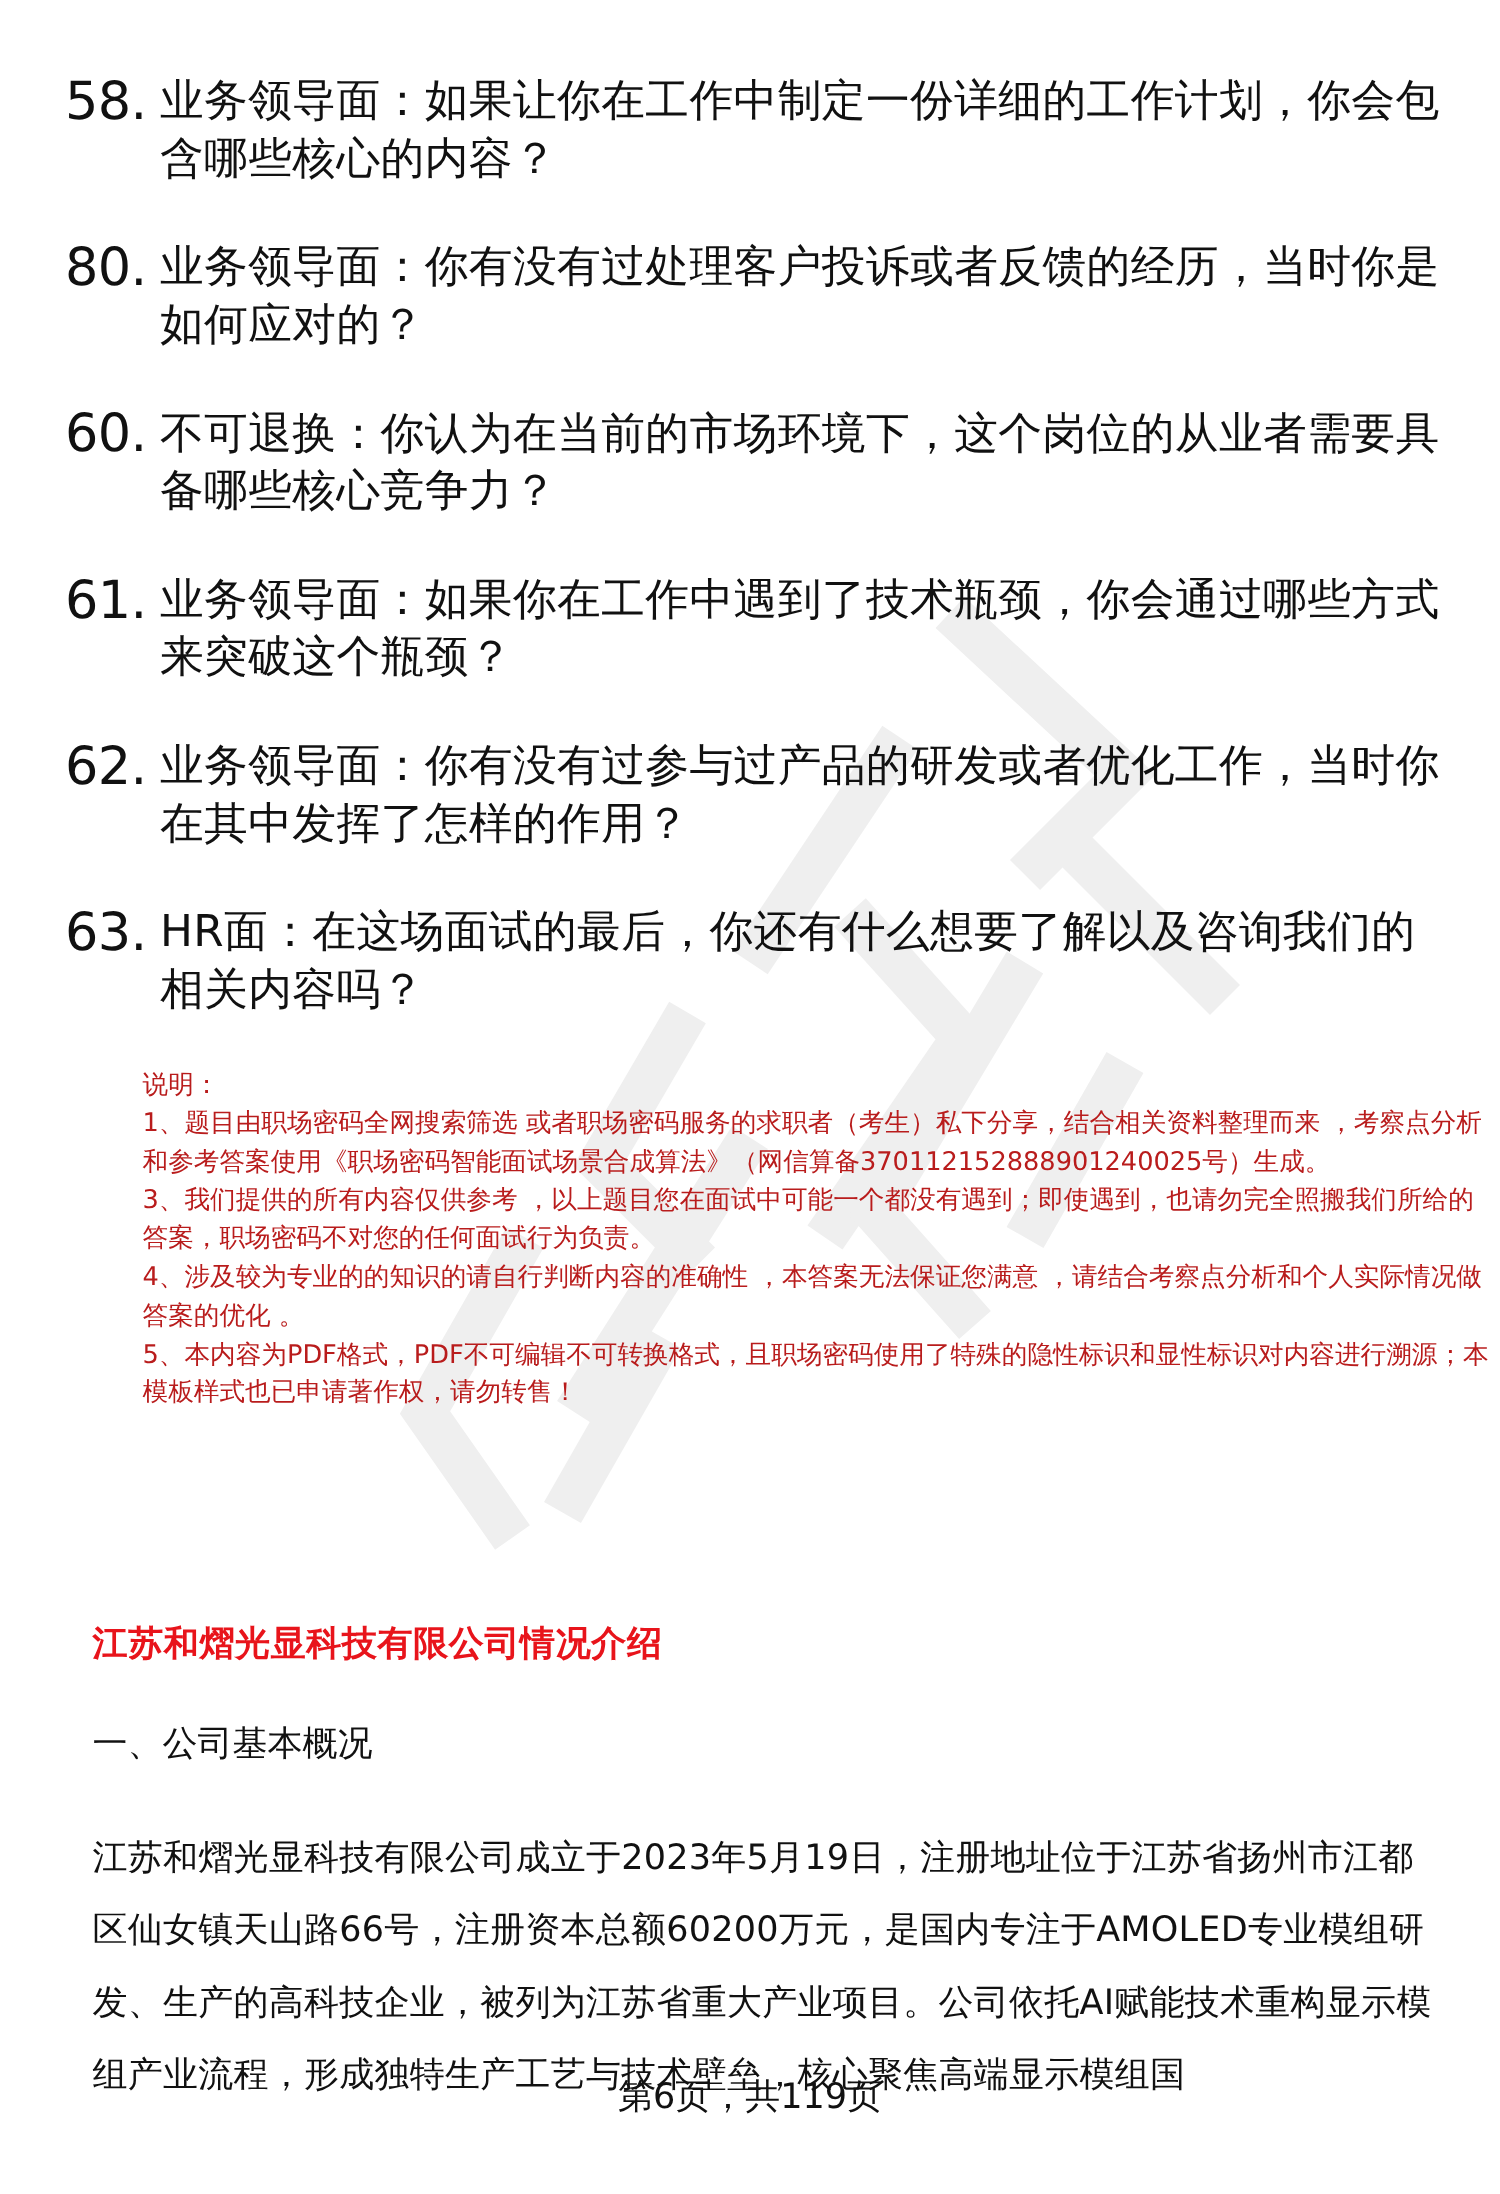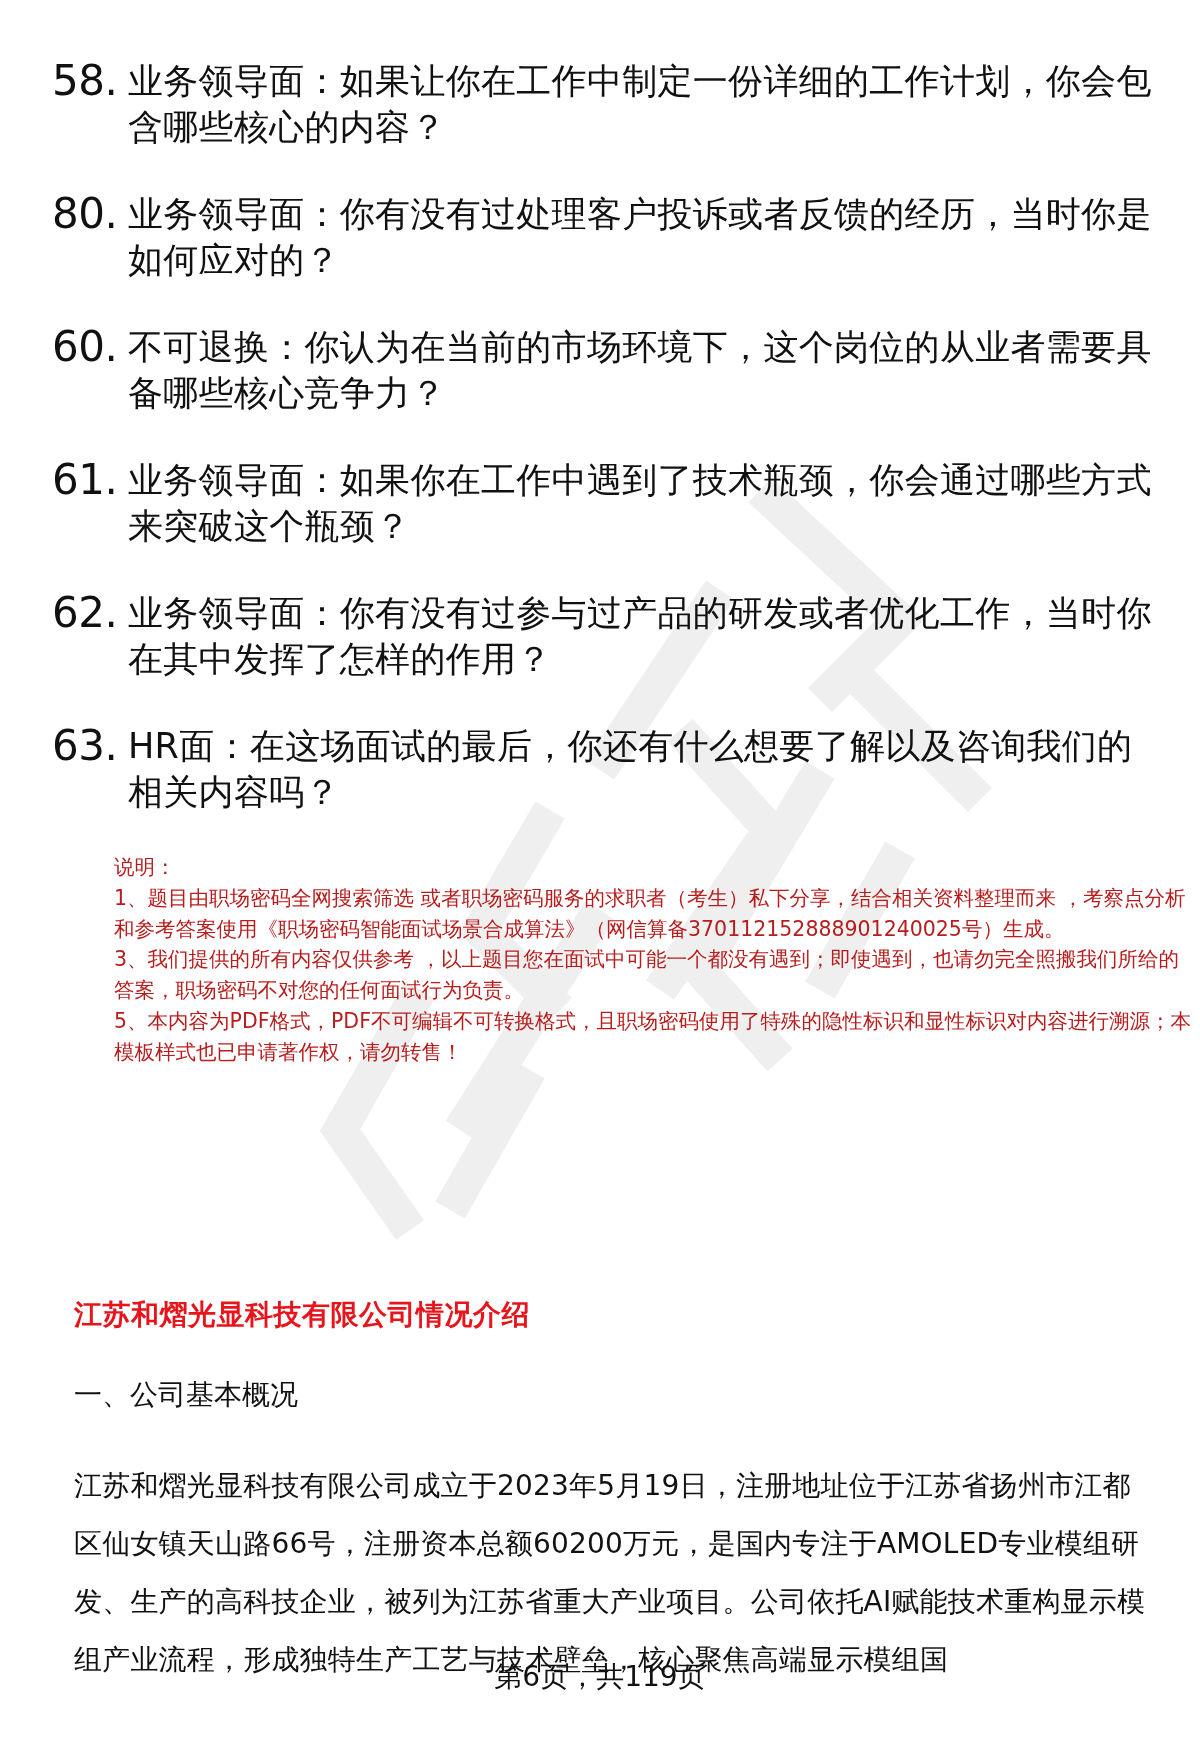--- a/index.html
+++ b/index.html
@@ -157,20 +157,21 @@
       <div class="q-item">
         <span class="q-num">63.</span>
         <span class="q-text">HR面：在这场面试的最后，你还有什么想要了解以及咨询我们的相关内容吗？</span>
       </div>
     </div>
 
     <div class="notes">
       <p>说明：</p>
       <p>1、题目由职场密码全网搜索筛选 或者职场密码服务的求职者（考生）私下分享，结合相关资料整理而来 ，考察点分析和参考答案使用《职场密码智能面试场景合成算法》（网信算备370112152888901240025号）生成。</p>
       <p>3、我们提供的所有内容仅供参考 ，以上题目您在面试中可能一个都没有遇到；即使遇到，也请勿完全照搬我们所给的答案，职场密码不对您的任何面试行为负责。</p>
+      <p>4、涉及较为专业的的知识的请自行判断内容的准确性 ，本答案无法保证您满意 ，请结合考察点分析和个人实际情况做答案的优化 。</p>
       <p>5、本内容为PDF格式，PDF不可编辑不可转换格式，且职场密码使用了特殊的隐性标识和显性标识对内容进行溯源；本模板样式也已申请著作权，请勿转售！</p>
     </div>
 
     <div class="company-heading">江苏和熠光显科技有限公司情况介绍</div>
 
     <div class="section-title">一、公司基本概况</div>
 
     <div class="body-text">
       <p>江苏和熠光显科技有限公司成立于2023年5月19日，注册地址位于江苏省扬州市江都区仙女镇天山路66号，注册资本总额60200万元，是国内专注于AMOLED专业模组研发、生产的高科技企业，被列为江苏省重大产业项目。公司依托AI赋能技术重构显示模组产业流程，形成独特生产工艺与技术壁垒，核心聚焦高端显示模组国</p>
     </div>

